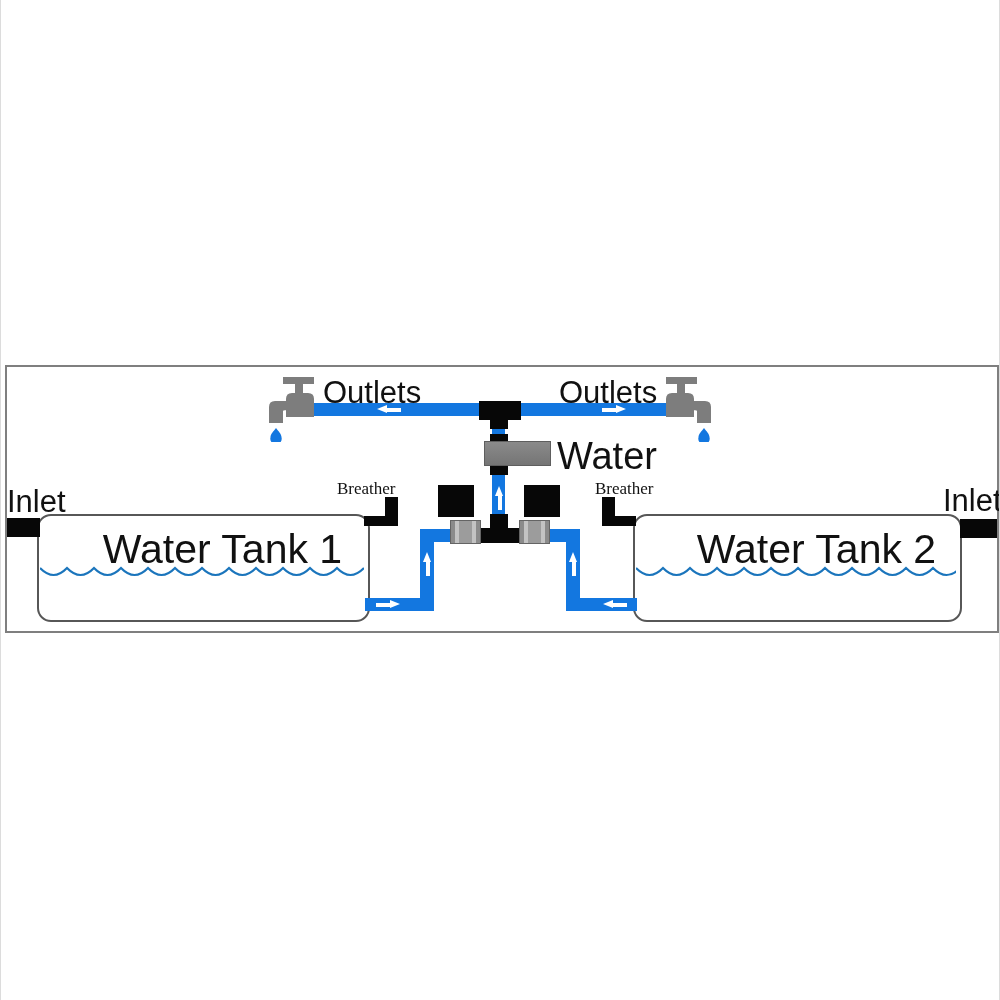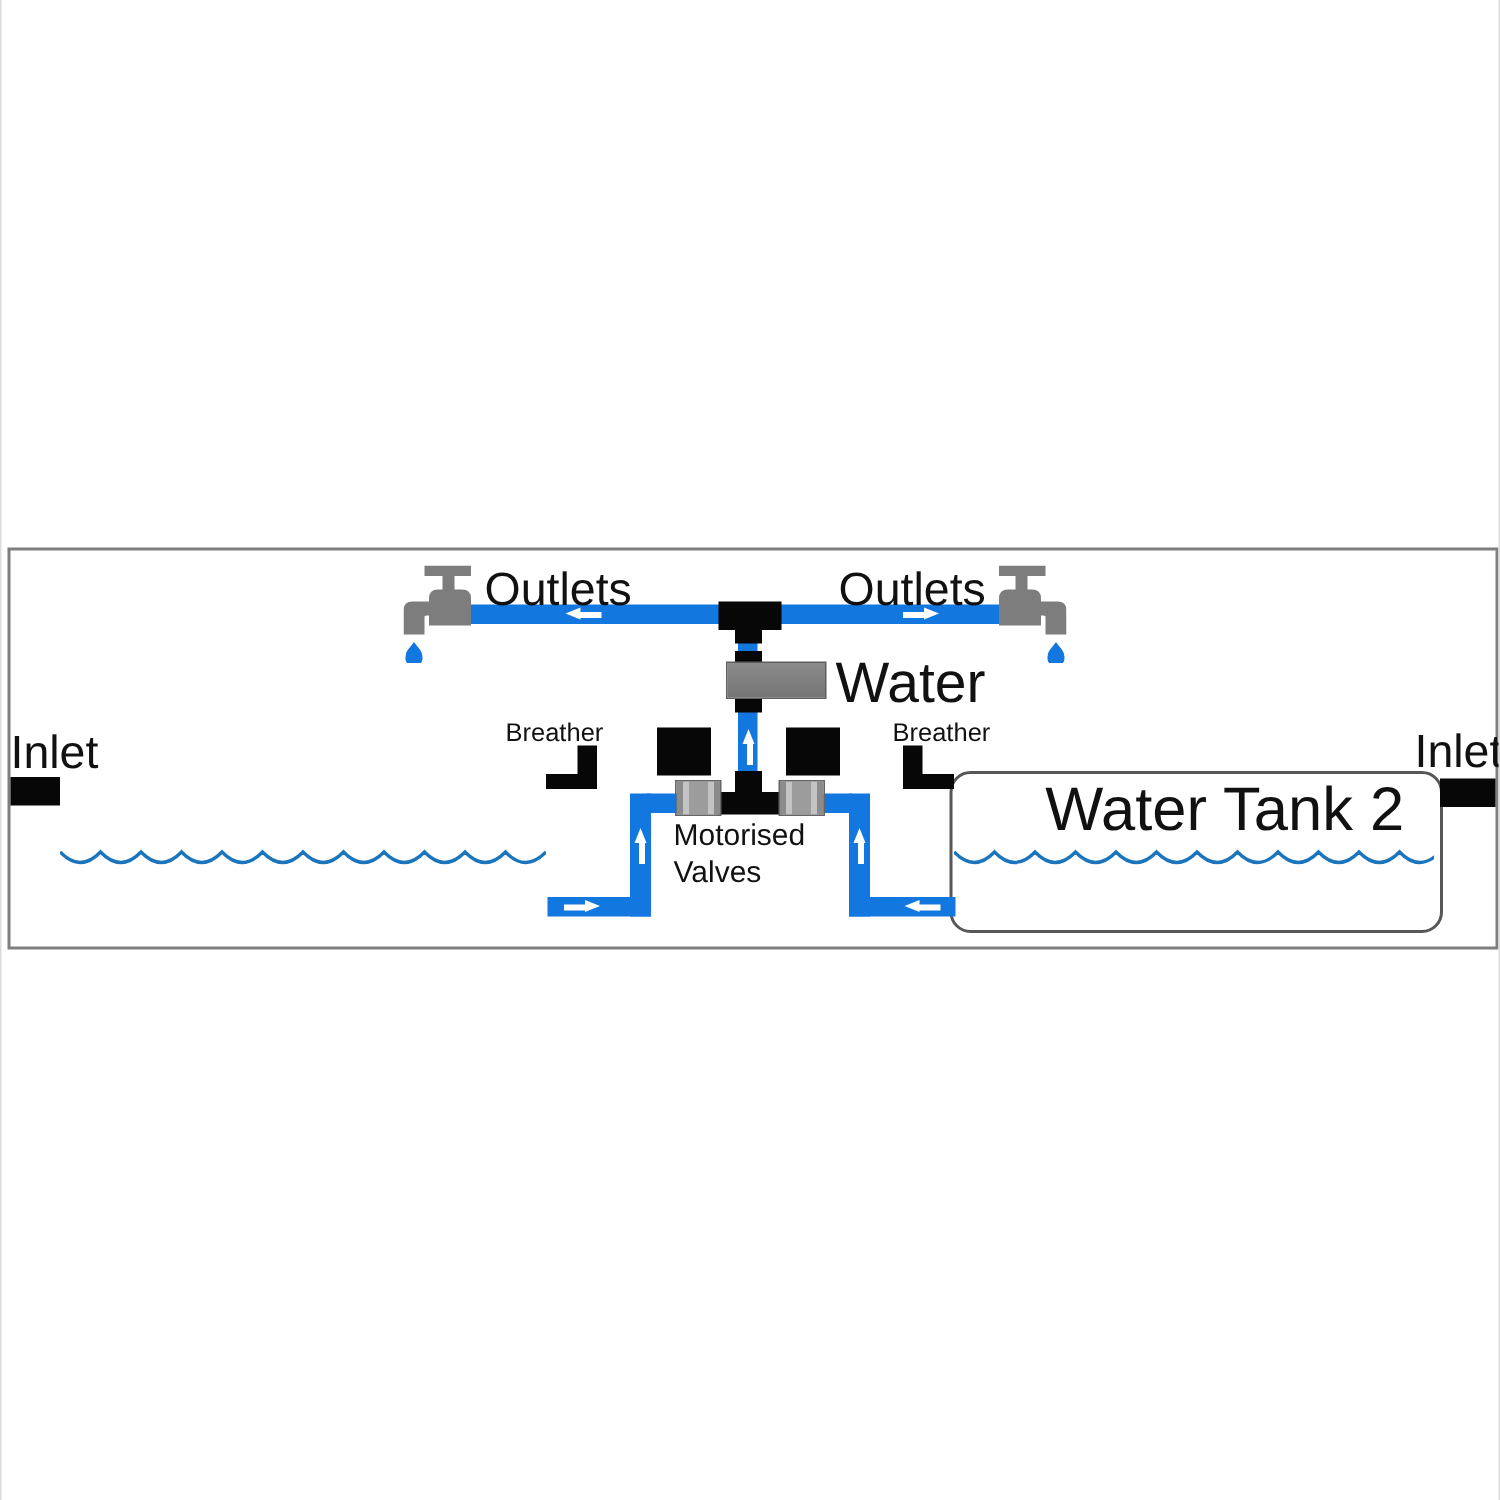--- a/index.html
+++ b/index.html
@@ -21,21 +21,21 @@
   .pipe{background:var(--pipe-blue);}
   .fit{background:var(--fitting-black);}
   .pump-body{background:linear-gradient(180deg,#8a8a8a,#757575);border:1px solid #5e5e5e;box-sizing:border-box;}
   .valve-body{
     border:1px solid #646464;box-sizing:border-box;
     background:linear-gradient(90deg,#8b8b8b 0 4px,#c3c3c3 4px 8px,#9c9c9c 8px calc(100% - 8px),#c3c3c3 calc(100% - 8px) calc(100% - 4px),#8b8b8b calc(100% - 4px) 100%);
   }
   .lbl{white-space:nowrap;line-height:1.05;}
   .lbl-big{font-size:38px;}
   .lbl-med{font-size:31px;}
-  .lbl-sm{font-size:17px;}
+  .lbl-sm{font-size:17px;font-family:Liberation Serif, serif;}
   .lbl-valves{font-size:20px;line-height:25px;}
   
   .harrow{width:25px;height:9px;}
   .harrow .shaft{position:absolute;top:2.5px;height:4px;background:var(--arrow-white);}
   .harrow .head{position:absolute;top:0;width:0;height:0;border-top:4.5px solid transparent;border-bottom:4.5px solid transparent;}
   .harrow.left .head{left:0;border-right:10px solid var(--arrow-white);}
   .harrow.left .shaft{left:9px;right:1px;}
   .harrow.right .head{right:0;border-left:10px solid var(--arrow-white);}
   .harrow.right .shaft{right:9px;left:1px;}
   .varrow{width:9px;height:25px;}
@@ -45,26 +45,29 @@
   .tap.mirror svg{transform:scaleX(-1);}
   .wave{display:block;}
 </style>
 </head>
 <body>
 
 <div id="canvas">
 
   <div class="abs" id="outer-box"></div>
 
+  <div class="abs tank" style="left:36px;top:514px;width:329px;height:104px;">
+    <div class="tank-label" style="margin-top:10px;">Water Tank 1</div>
+  </div>
   <svg class="abs wave" style="left:39px;top:565px;" width="324" height="16" viewBox="0 0 324 16">
     <path class="wavepath" fill="none" stroke="#1B75BC" stroke-width="2.2" d="M0 3 Q13.5 17 27 3 Q40.5 17 54 3 Q67.5 17 81 3 Q94.5 17 108 3 Q121.5 17 135 3 Q148.5 17 162 3 Q175.5 17 189 3 Q202.5 17 216 3 Q229.5 17 243 3 Q256.5 17 270 3 Q283.5 17 297 3 Q310.5 17 324 3"></path>
   </svg>
 
   <div class="abs tank" style="left:632px;top:514px;width:325px;height:104px;">
-    <div class="tank-label" style="">Water Tank 2</div>
+    <div class="tank-label" style="margin-top:10px;">Water Tank 2</div>
   </div>
   <svg class="abs wave" style="left:635px;top:565px;" width="320" height="16" viewBox="0 0 320 16">
     <path class="wavepath" fill="none" stroke="#1B75BC" stroke-width="2.2" d="M0 3 Q13.5 17 27 3 Q40.5 17 54 3 Q67.5 17 81 3 Q94.5 17 108 3 Q121.5 17 135 3 Q148.5 17 162 3 Q175.5 17 189 3 Q202.5 17 216 3 Q229.5 17 243 3 Q256.5 17 270 3 Q283.5 17 297 3 Q310.5 17 324 3"></path>
   </svg>
 
   <div class="abs fit" style="left:384px;top:497px;width:13px;height:29px;"></div>
   <div class="abs fit" style="left:363px;top:516px;width:34px;height:10px;"></div>
   <div class="abs fit" style="left:601px;top:497px;width:13px;height:29px;"></div>
   <div class="abs fit" style="left:601px;top:516px;width:34px;height:10px;"></div>
 
@@ -143,18 +146,14 @@
       <span class="shaft"></span>
     </div>
 
   <div class="abs lbl lbl-med" style="left:322px;top:377px;">Outlets</div>
   <div class="abs lbl lbl-med" style="left:558px;top:377px;">Outlets</div>
   <div class="abs lbl lbl-big" style="left:556px;top:437px;">Water</div>
   <div class="abs lbl lbl-sm" style="left:336px;top:480px;">Breather</div>
   <div class="abs lbl lbl-sm" style="left:594px;top:480px;">Breather</div>
   <div class="abs lbl lbl-med" style="left:6px;top:486px;">Inlet</div>
   <div class="abs lbl lbl-med" style="left:942px;top:485px;">Inlet</div>
-  <div class="abs lbl lbl-valves" style="left:448px;top:545px;">
-    <div>Motorised</div>
-    <div>Valves</div>
-  </div>
 
 </div>
 
 </body></html>

